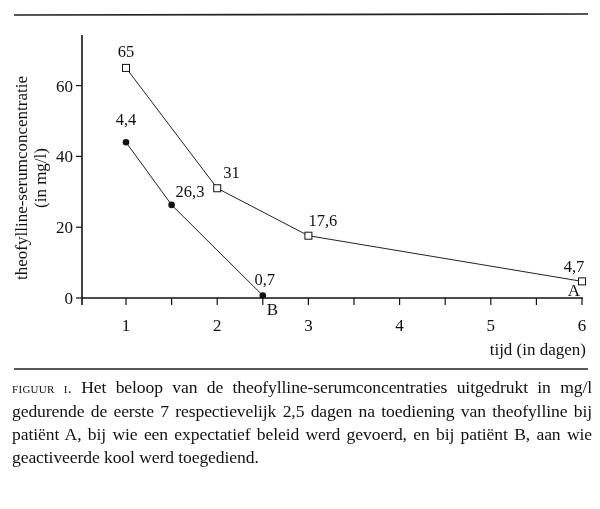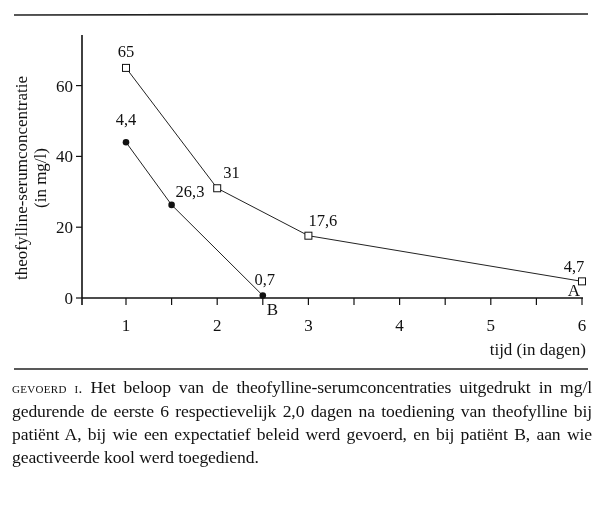--- a/index.html
+++ b/index.html
@@ -70,13 +70,13 @@
       </g>
     </g>
   <text id="xlabel" x="586" y="355" font-size="17" text-anchor="end">tijd (in dagen)</text>
   <g transform="translate(27,178) rotate(-90)">
     <text x="0" y="0" font-size="17" text-anchor="middle">theofylline-serumconcentratie</text>
     <text x="0" y="19" font-size="17" text-anchor="middle">(in mg/l)</text>
   </g>
   <line x1="14" y1="369" x2="588" y2="369" stroke="#222" stroke-width="1.4"></line>
 </svg>
 
-<div class="caption"><span class="fig">gevoerd i.</span> <span>Het beloop van de theofylline-serumconcentraties uitgedrukt in mg/l gedurende de eerste 6 respectievelijk 2,0 dagen na toediening van theofylline bij patiënt A, bij wie een expectatief beleid werd gevoerd, en bij patiënt B, aan wie geactiveerde kool werd toegediend.</span></div>
+<div class="caption"><span class="fig">figuur i.</span> <span>Het beloop van de theofylline-serumconcentraties uitgedrukt in mg/l gedurende de eerste 7 respectievelijk 2,5 dagen na toediening van theofylline bij patiënt A, bij wie een expectatief beleid werd gevoerd, en bij patiënt B, aan wie geactiveerde kool werd toegediend.</span></div>
 
 </body></html>

